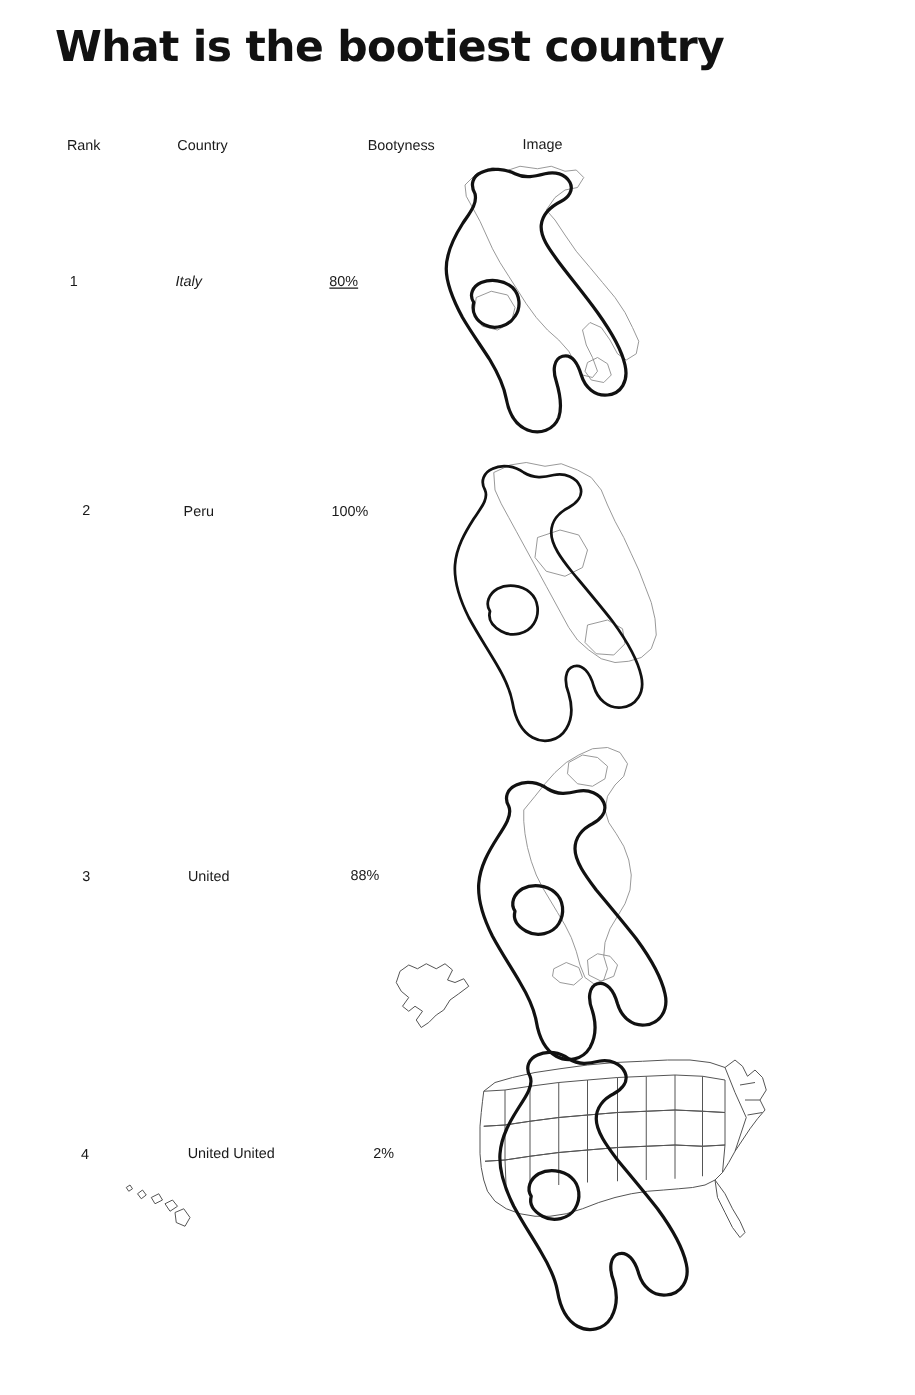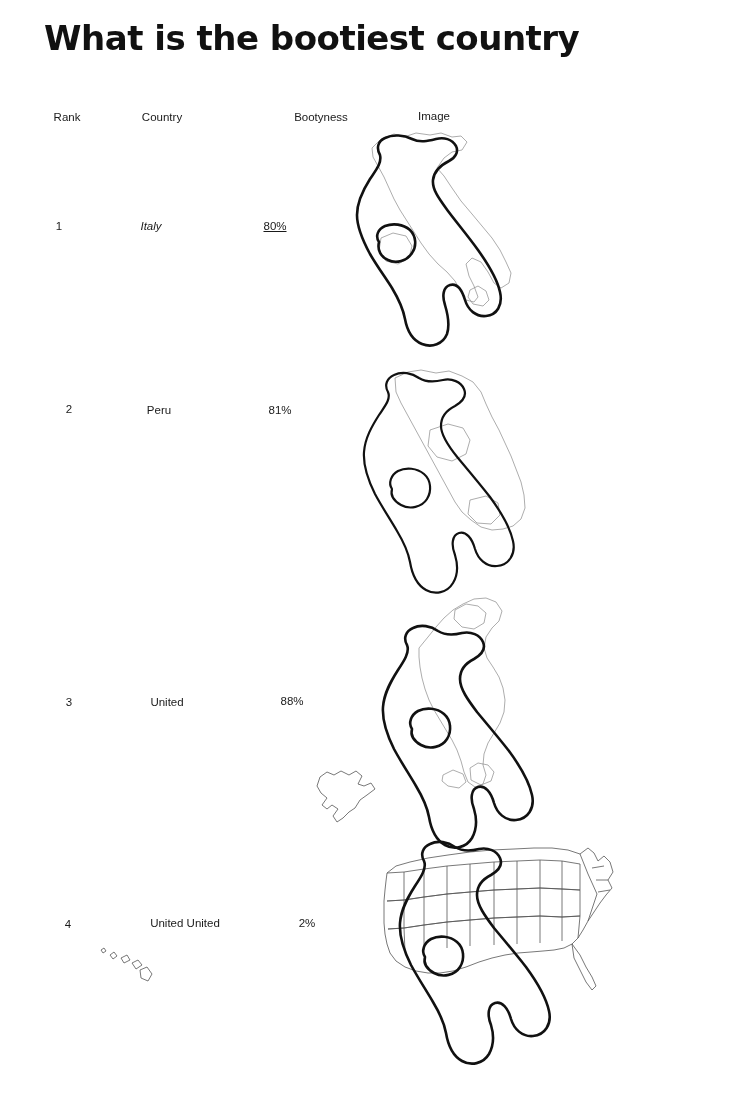--- a/index.html
+++ b/index.html
@@ -95,21 +95,21 @@
   <div class="col-header hdr-country">Country</div>
   <div class="col-header hdr-booty">Bootyness</div>
   <div class="col-header hdr-image">Image</div>
 
   <div class="cell" style="left:59px;  top:220px;">1</div>
   <div class="cell" style="left:151px; top:220px;font-style:italic;">Italy</div>
   <div class="cell" style="left:275px; top:220px;text-decoration:underline;">80%</div>
 
   <div class="cell" style="left:69px;  top:403px;">2</div>
   <div class="cell" style="left:159px; top:404px;">Peru</div>
-  <div class="cell" style="left:280px; top:404px;">81%</div>
+  <div class="cell" style="left:280px; top:404px;">100%</div>
 
   <div class="cell" style="left:69px;  top:696px;">3</div>
   <div class="cell" style="left:167px; top:696px;">United</div>
   <div class="cell" style="left:292px; top:695px;">88%</div>
 
   <div class="cell" style="left:68px;  top:918px;">4</div>
   <div class="cell" style="left:185px; top:917px;">United United</div>
   <div class="cell" style="left:307px; top:917px;">2%</div>
 
   <svg class="svg-layer" viewBox="0 0 732 1116" xmlns="http://www.w3.org/2000/svg">

